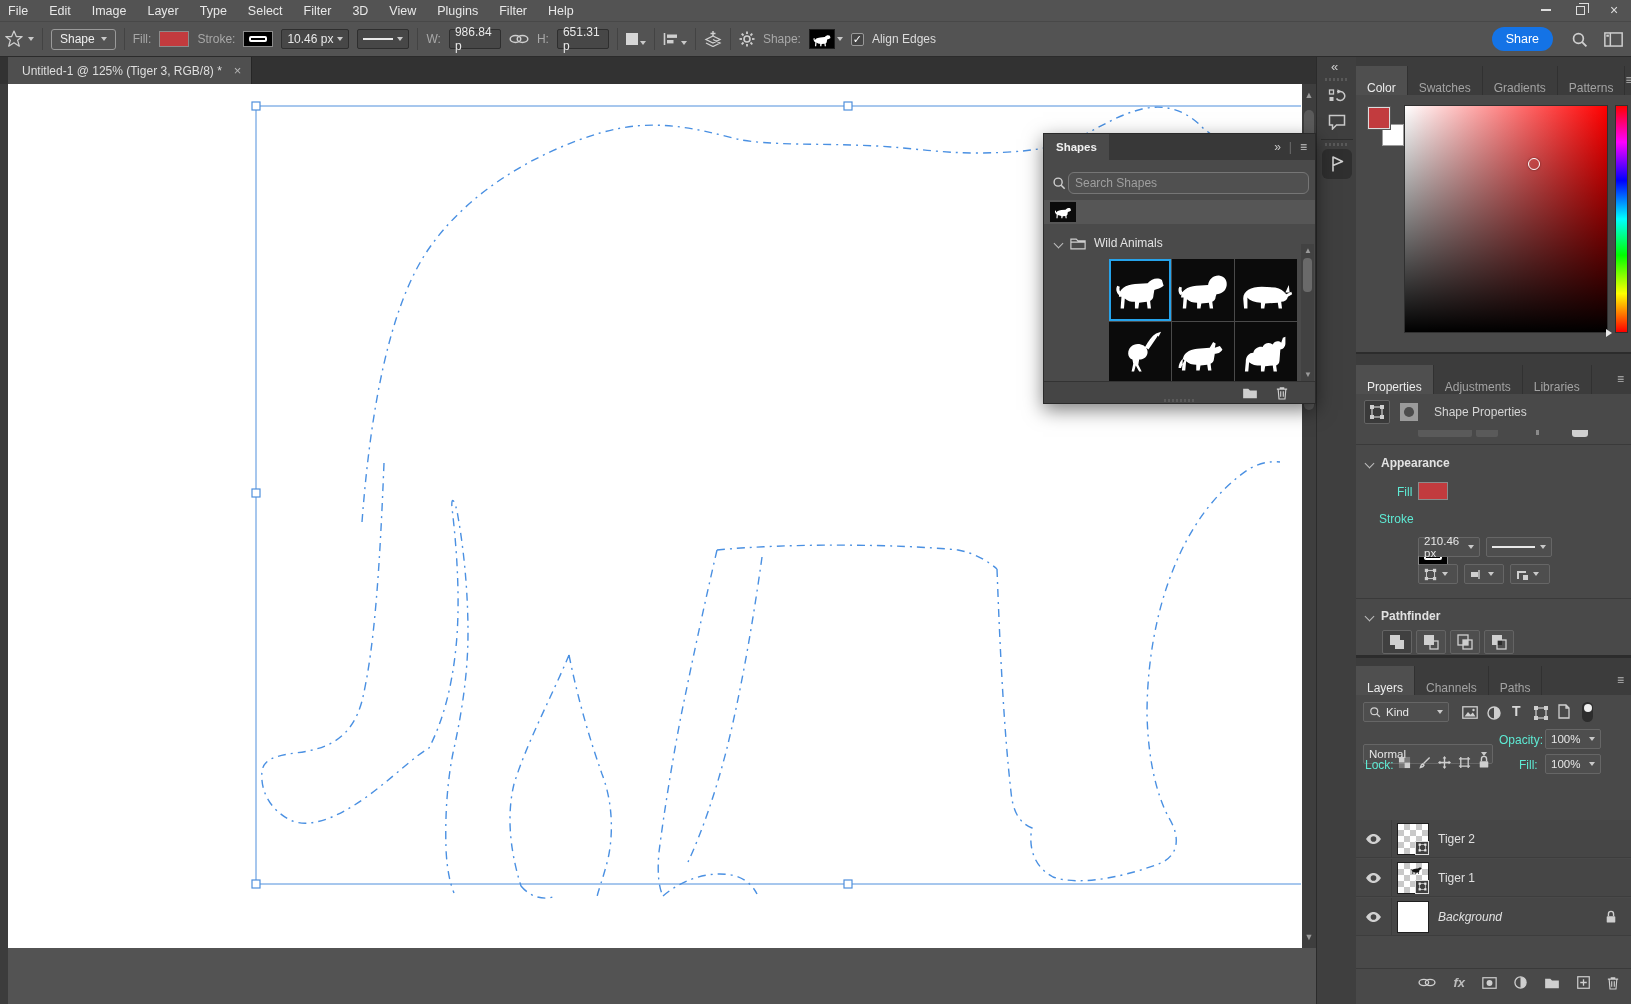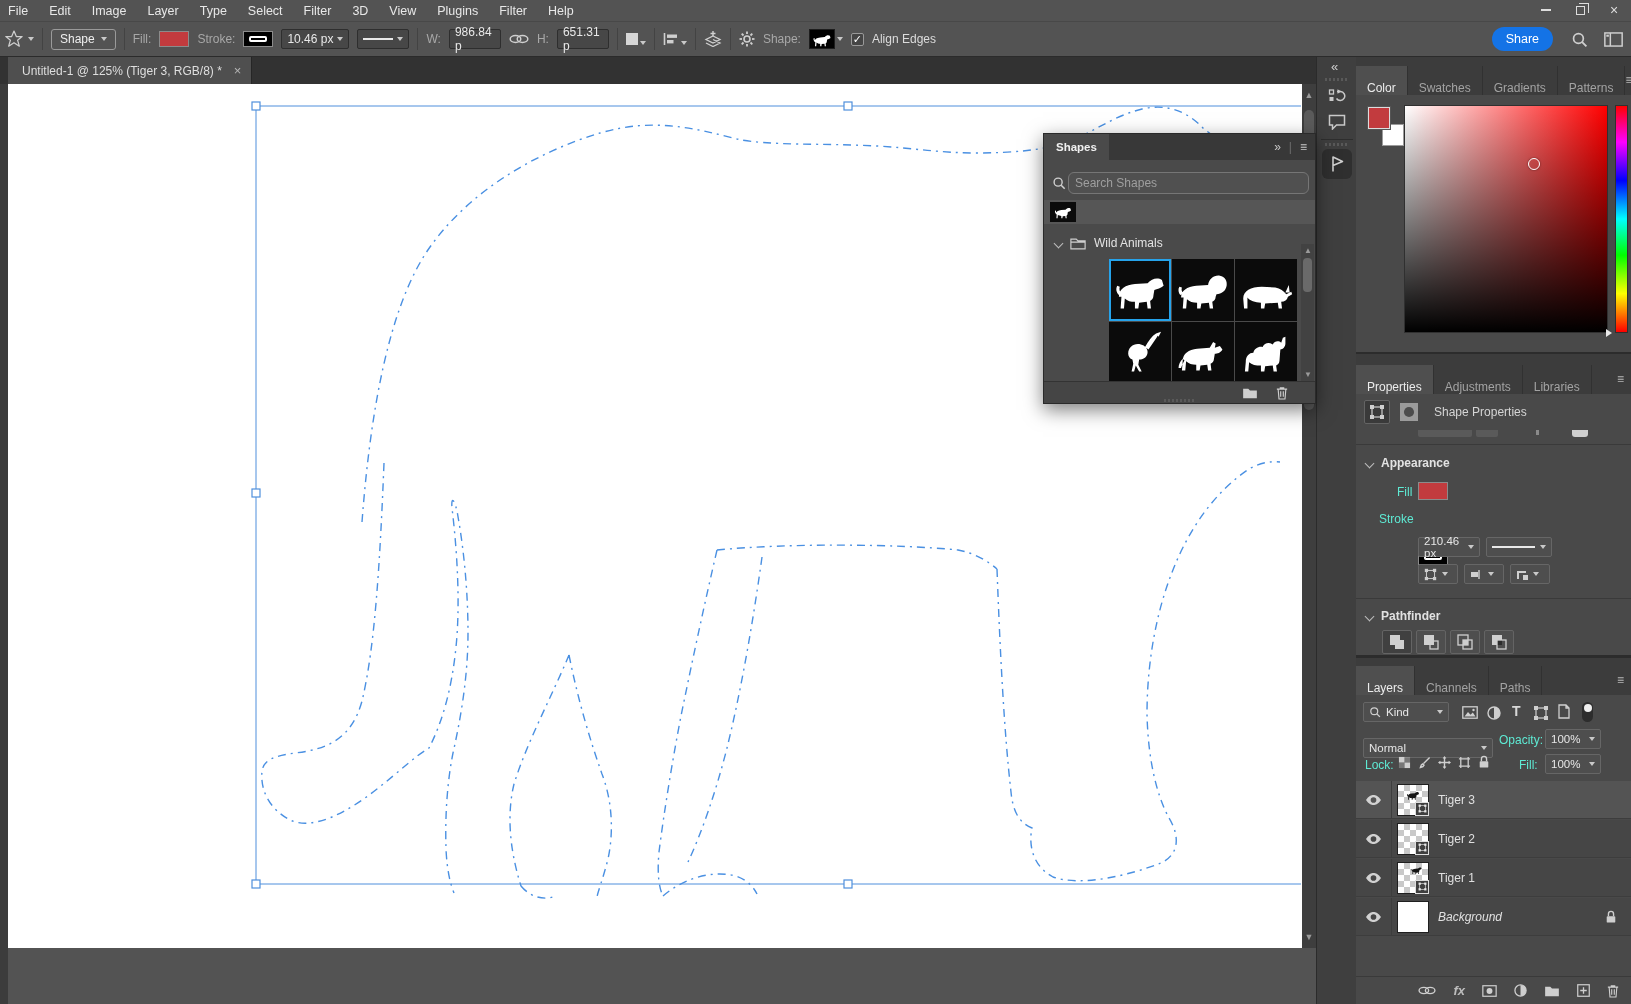--- a/index.html
+++ b/index.html
@@ -601,21 +601,21 @@
       <svg class="abs ic" style="left:177px;top:47px" width="16" height="16" fill="currentColor">
           <use href="#i-bboxsel"></use>
         </svg>
       <svg class="abs ic" style="left:202px;top:46px" width="12" height="15">
           <use href="#i-page"></use>
         </svg>
       <div class="abs" style="left:226px;top:44px;width:11px;height:20px;background:#2d2d2d;border-radius:6px">
         <div style="position:absolute;left:1.5px;top:1.5px;width:8px;height:8px;background:#efefef;border-radius:50%"></div>
       </div>
 
-      <div class="minicombo abs" style="left:7px;top:80px;width:130px">
+      <div class="minicombo abs" style="left:7px;top:86px;width:130px">
         <span>Normal</span>
           <div class="combo-caret" style="margin-left:auto"></div>
       </div>
       <span class="proplabel abs" style="left:143px;top:75px">Opacity:</span>
       <div class="minicombo abs" style="left:189px;top:71px;width:56px">
         <span>100%</span>
           <div class="combo-caret" style="margin-left:auto"></div>
       </div>
 
       <span class="proplabel abs" style="left:9px;top:100px">Lock:</span>
@@ -633,38 +633,20 @@
         </svg>
       <svg class="abs ic" style="left:122px;top:97px" width="12" height="14" fill="currentColor">
           <use href="#i-lock"></use>
         </svg>
       <span class="proplabel abs" style="left:163px;top:100px">Fill:</span>
       <div class="minicombo abs" style="left:189px;top:96px;width:56px">
         <span>100%</span>
           <div class="combo-caret" style="margin-left:auto"></div>
       </div>
 
-      <div class="layerrow sel" style="top:123px">
-        <div class="eyecell">
-            <svg width="17" height="10" fill="currentColor">
-              <use href="#i-eye"></use>
-            </svg>
-          </div>
-        <div class="lthumb">
-          <svg style="position:absolute;left:7px;top:4px" width="16" height="12" viewBox="0 0 64 56" fill="#151515">
-              <use href="#an-tiger"></use>
-            </svg>
-          <div class="badge">
-              <svg width="9" height="9" viewBox="0 0 16 16" fill="#e8e8e8">
-                <use href="#i-bboxsel"></use>
-              </svg>
-            </div>
-        </div>
-        <span class="lname">Tiger 3</span>
-      </div>
       <div class="layerrow" style="top:162px">
         <div class="eyecell">
             <svg width="17" height="10" fill="currentColor">
               <use href="#i-eye"></use>
             </svg>
           </div>
         <div class="lthumb">
           <div class="badge">
               <svg width="9" height="9" viewBox="0 0 16 16" fill="#e8e8e8">
                 <use href="#i-bboxsel"></use>
@@ -697,21 +679,21 @@
               <use href="#i-eye"></use>
             </svg>
           </div>
         <div class="lthumb plain"></div>
         <span class="lname" style="font-style:italic">Background</span>
         <svg class="ic" style="margin-left:auto;margin-right:14px" width="12" height="14" fill="currentColor">
             <use href="#i-lock"></use>
           </svg>
       </div>
 
-      <div class="abs" style="left:0;top:318px;width:275px;height:28px;border-top:1px solid #3a3a3a;display:flex;align-items:center;justify-content:flex-end;gap:17px;padding-right:12px;color:#bdbdbd">
+      <div class="abs" style="left:0;top:310px;width:275px;height:28px;border-top:1px solid #3a3a3a;display:flex;align-items:center;justify-content:flex-end;gap:17px;padding-right:12px;color:#bdbdbd">
         <svg width="18" height="9" class="ic">
             <use href="#i-link"></use>
           </svg>
         <span style="font-style:italic;font-weight:bold;font-size:13px">fx</span>
         <svg width="15" height="12" class="ic" fill="currentColor">
             <use href="#i-maskrect"></use>
           </svg>
         <svg width="13" height="13" class="ic" fill="currentColor">
             <use href="#i-half"></use>
           </svg>

